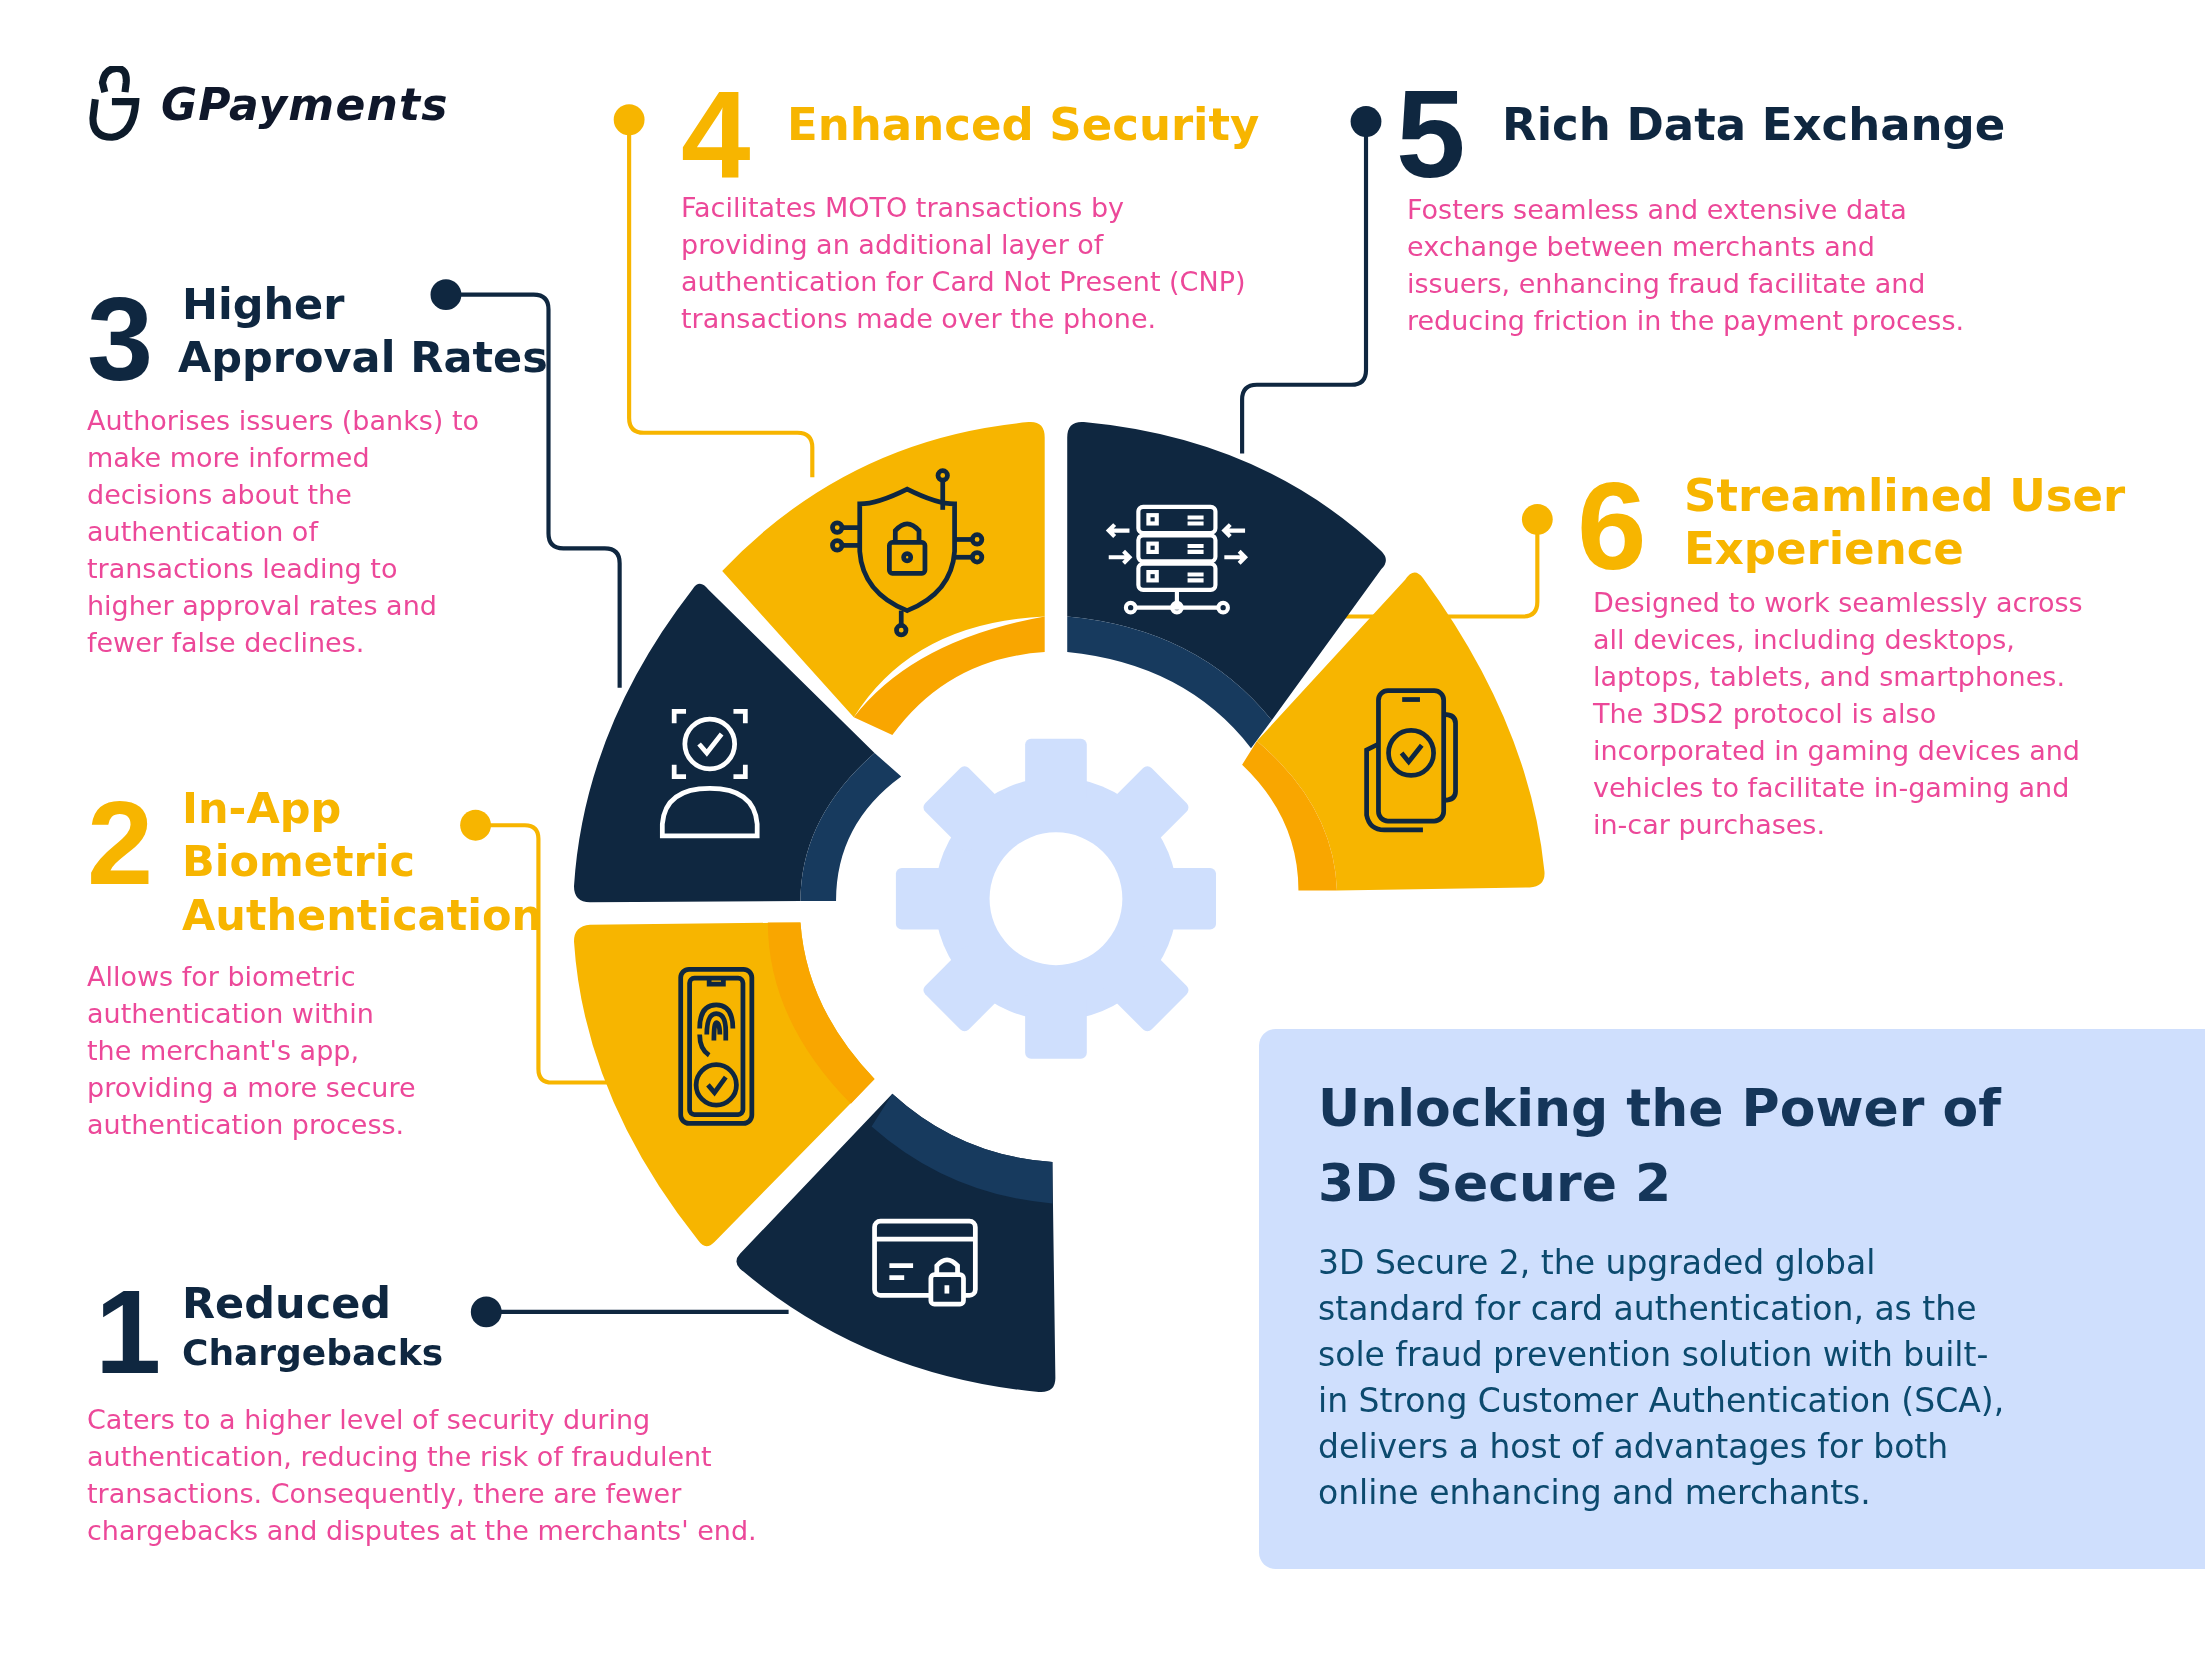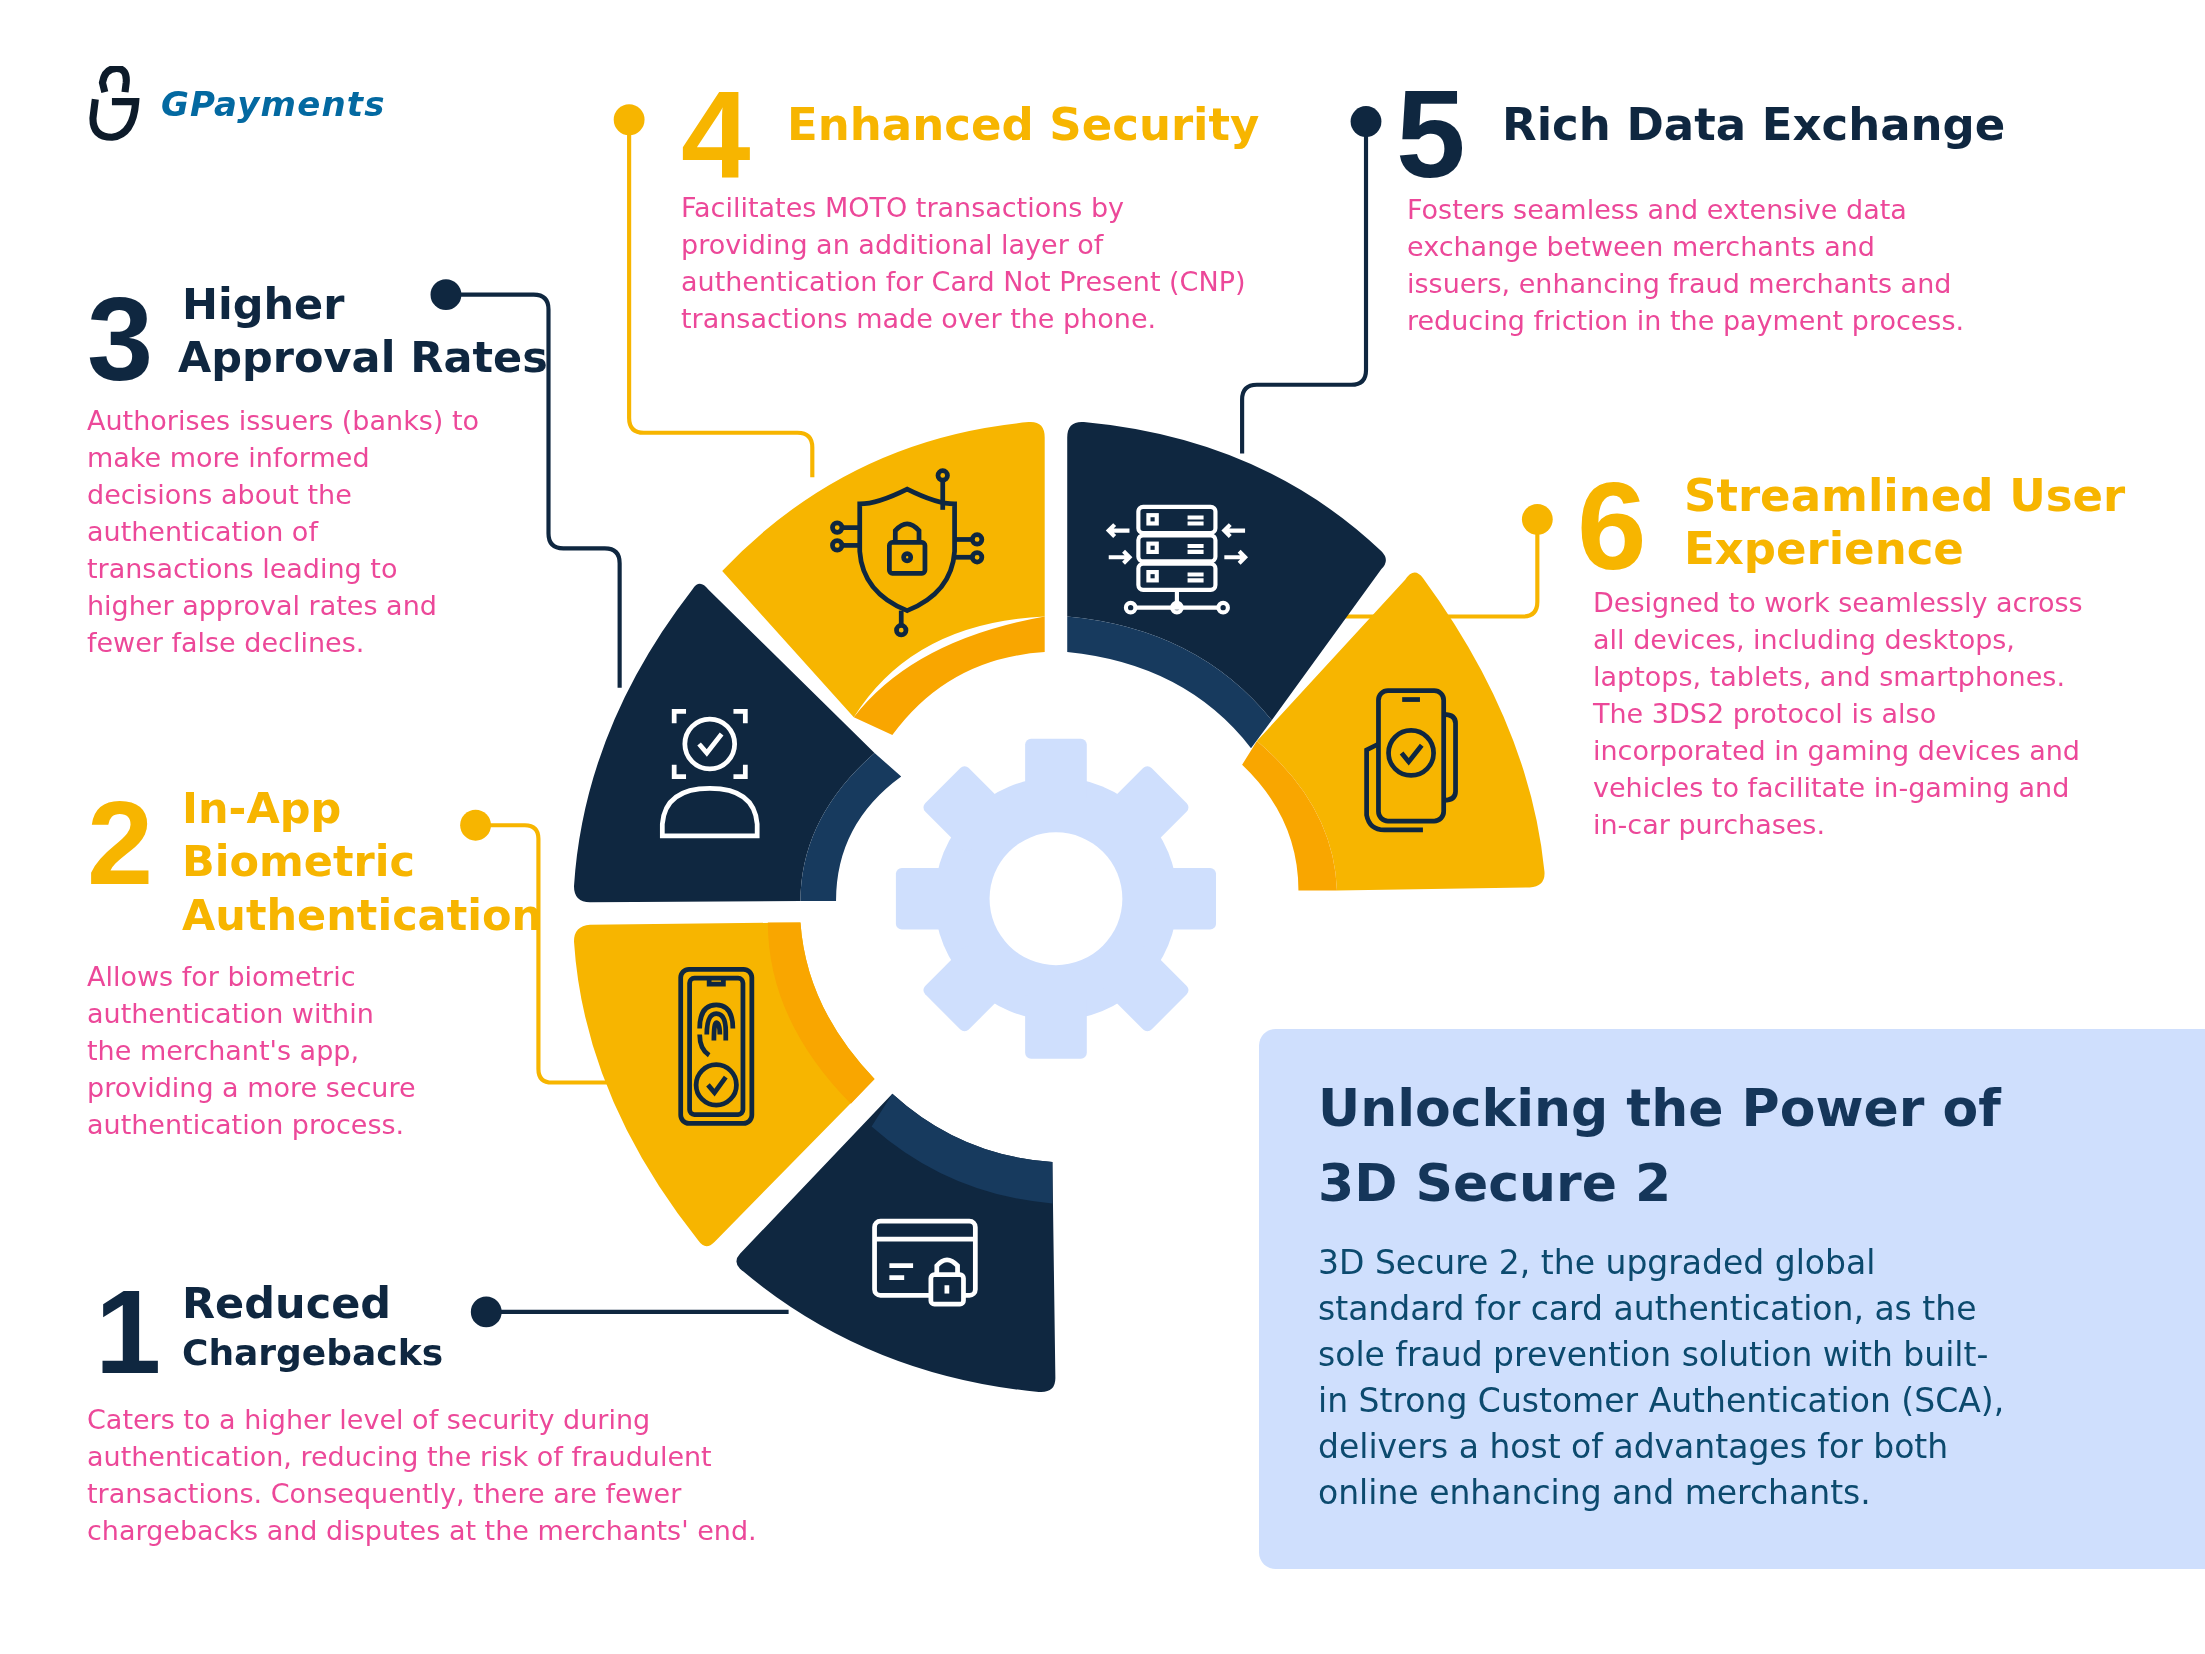--- a/index.html
+++ b/index.html
@@ -3,21 +3,21 @@
 <meta charset="utf-8">
 <style>
   html, body { margin:0; padding:0; background:#ffffff; }
   body { width:2205px; height:1654px; position:relative; overflow:hidden; font-family:"DejaVu Sans", sans-serif; color:#0f2740; }
   .abs { position:absolute; }
   .num { font-family:"Liberation Sans", sans-serif; font-weight:700; line-height:1; }
   .title { font-family:"DejaVu Sans", sans-serif; font-weight:700; line-height:1.2; }
   .body-text { font-family:"DejaVu Sans", sans-serif; font-size:27px; line-height:37px; color:#ec4899; }
   .yellow { color:#f7b500; }
   .navy { color:#0f2740; }
-  .logo-text { font-family:"DejaVu Sans", sans-serif; font-weight:700; font-style:italic; font-size:34px; letter-spacing:1.2px; color:#0369a1; }
+  .logo-text { font-family:"DejaVu Sans", sans-serif; font-weight:700; font-style:italic; font-size:44px; letter-spacing:1.2px; color:#0f172a; }
   .info-box { background:#cfdffd; border-radius:16.6px; }
   .info-title { font-family:"DejaVu Sans", sans-serif; font-weight:700; font-size:52px; line-height:75px; color:#15365a; }
   .info-body { font-family:"DejaVu Sans", sans-serif; font-size:33px; line-height:46px; color:#0c4a6e; }
 </style>
 </head>
 <body>
 
 <div class="abs" style="left:88px; top:66px; display:flex; align-items:center;">
   <svg width="55" height="76" viewBox="0 0 46 64">
     <path d="M14 22 L12 14 Q14 2 24 2 Q33 2 32 14 L31 22" fill="none" stroke="#0d1b2a" stroke-width="6"></path>
@@ -186,21 +186,21 @@
   <div>transactions made over the phone.</div>
 </div>
 
 <div class="abs" style="left:1396px; top:71px;">
   <span class="abs num navy" style="left:0; top:0; font-size:125px;">5</span>
   <span class="abs title navy" style="left:106px; top:27px; font-size:45px; white-space:nowrap;">Rich Data Exchange</span>
 </div>
 <div class="abs body-text" style="left:1407px; top:191px; white-space:nowrap;">
   <div>Fosters seamless and extensive data</div>
   <div>exchange between merchants and</div>
-  <div>issuers, enhancing fraud merchants and</div>
+  <div>issuers, enhancing fraud facilitate and</div>
   <div>reducing friction in the payment process.</div>
 </div>
 
 <div class="abs" style="left:87px; top:279px;">
   <span class="abs num navy" style="left:0; top:0; font-size:119px;">3</span>
   <span class="abs title navy" style="left:95px; top:0px; font-size:43px; white-space:nowrap;">Higher</span>
   <span class="abs title navy" style="left:91px; top:53px; font-size:43px; white-space:nowrap;">Approval Rates</span>
 </div>
 <div class="abs body-text" style="left:87px; top:402px; white-space:nowrap;">
   <div>Authorises issuers (banks) to</div>

